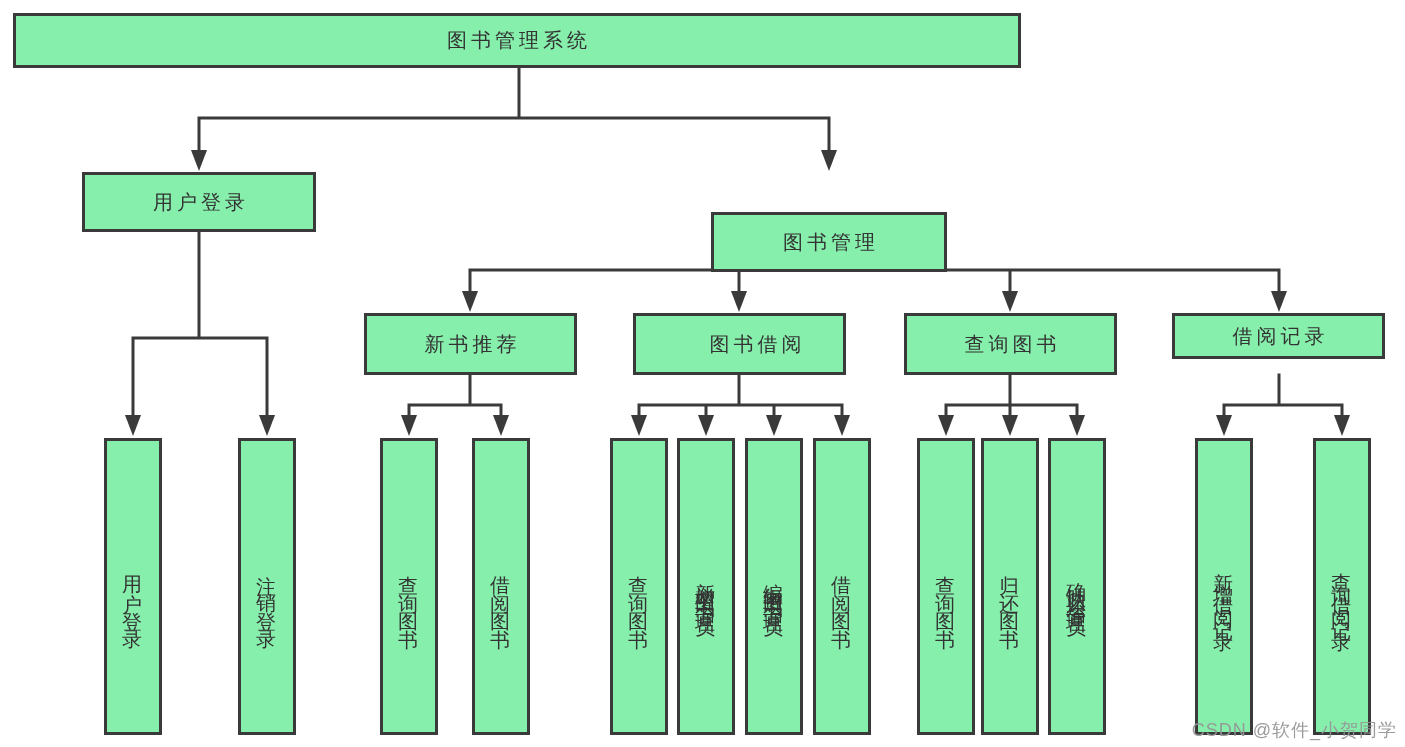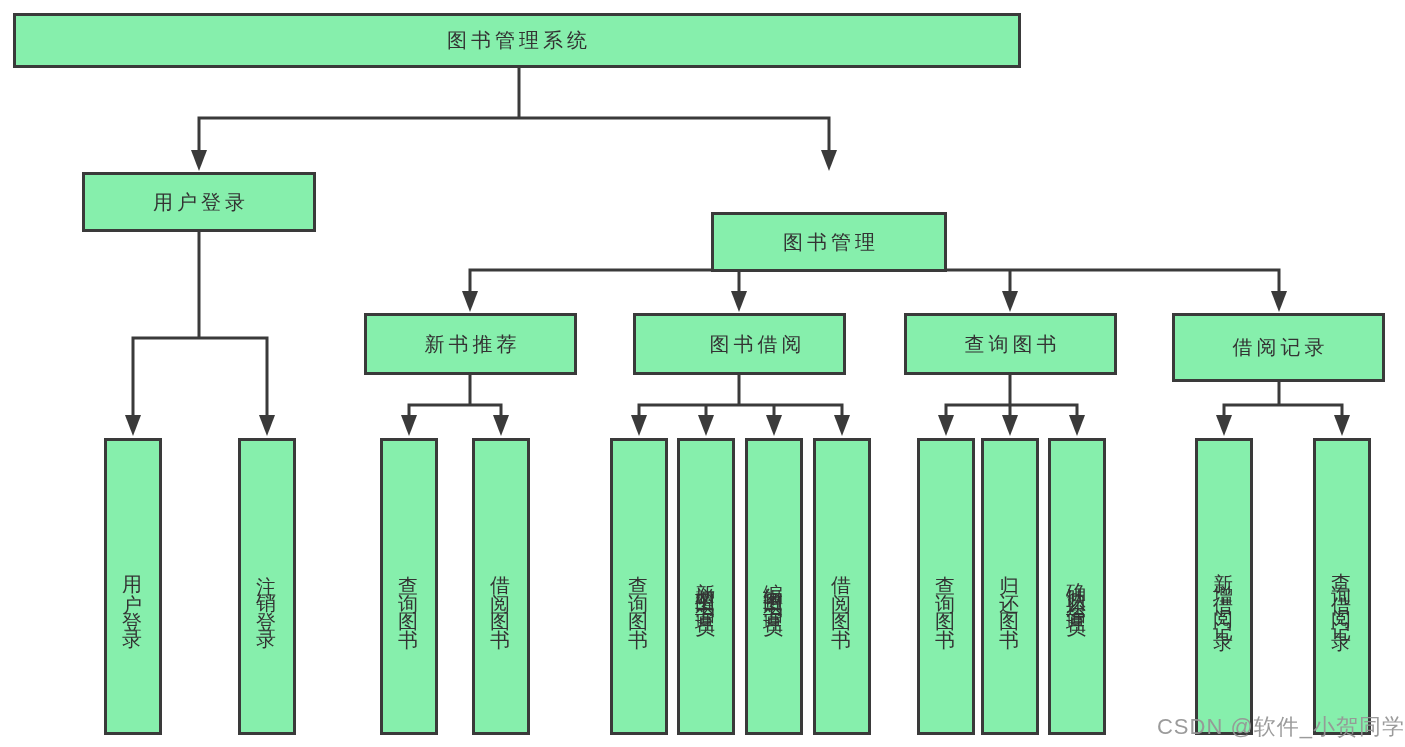--- a/index.html
+++ b/index.html
@@ -49,42 +49,42 @@
   .ls-mid   { letter-spacing: 12px; padding-top: 12px; }
   .ls-tight { letter-spacing: 5px;  padding-top: 5px; }
 
   
   .n-root       { left: 13px;  top: 13px;  width: 1008px; height: 55px; }
   .n-login      { left: 82px;  top: 172px; width: 234px;  height: 60px; }
   .n-manage     { left: 711px; top: 172px; width: 236px;  height: 60px; margin-top: 40px; }
   .n-newbook    { left: 364px; top: 313px; width: 213px;  height: 62px; text-align: center; }
   .n-borrow     { left: 633px; top: 313px; width: 213px;  height: 62px; padding-left: 32px; }
   .n-current    { left: 904px; top: 313px; width: 213px;  height: 62px; }
-  .n-record     { left: 1172px;top: 313px; width: 213px;  height: 69px; }
+  .n-record     { left: 1172px;top: 313px; width: 213px;  height: 46px; }
 
   .leaf { top: 438px; height: 297px; width: 58px; }
   .l1  { left: 104px; }
   .l2  { left: 238px; }
   .l3  { left: 380px; }
   .l4  { left: 472px; }
   .l5  { left: 610px; }
   .l6  { left: 677px; }
   .l7  { left: 745px; }
   .l8  { left: 813px; }
   .l9  { left: 917px; }
   .l10 { left: 981px; }
   .l11 { left: 1048px; }
   .l12 { left: 1195px; }
   .l13 { left: 1313px; }
 
   .watermark {
     position: absolute;
-    right: 0;
+    right: 8px;
     bottom: 5px;
-    font-size: 22px;
+    font-size: 18px;
     color: rgba(150, 150, 150, 0.95);
     letter-spacing: 1px;
     z-index: 3;
     white-space: nowrap;
   }
 </style>
 </head>
 <body>
 
 <div class="canvas">

